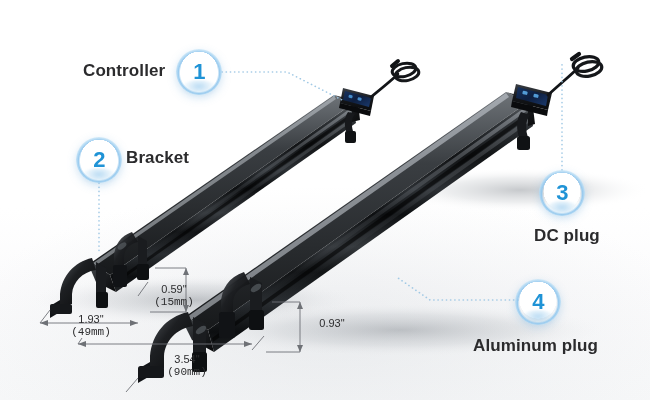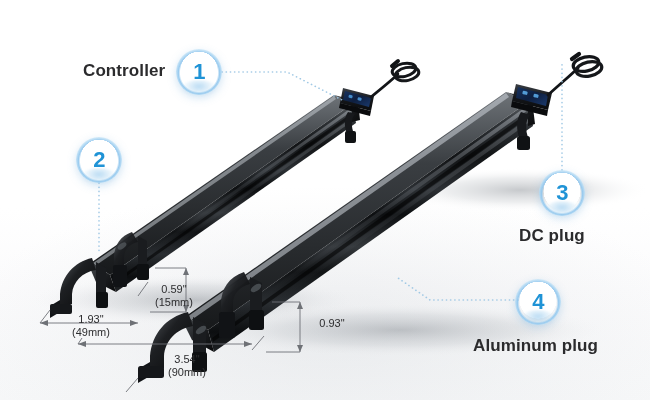--- a/index.html
+++ b/index.html
@@ -78,21 +78,21 @@
   
   .dimtext {
     position: absolute;
     z-index: 5;
     color: #2d2d2f;
     font-size: 11px;
     line-height: 13px;
     white-space: nowrap;
     text-align: center;
   }
-  .dimtext .l2 { display: block; }
+  .dimtext .l2 { display: block; font-family: Liberation Mono, monospace; }
 </style>
 </head>
 <body>
 
 <div id="stage">
 
   <svg class="art" viewBox="0 0 650 400">
     <defs>
 
       <linearGradient id="barFace" x1="0" y1="0" x2="0" y2="1">
@@ -308,21 +308,22 @@
     <span class="badge-num">2</span>
   </div>
   <div class="badge" style="left:539px; top:170px;">
     <span class="badge-num">3</span>
   </div>
   <div class="badge" style="left:515px; top:279px;">
     <span class="badge-num">4</span>
   </div>
 
   <div class="partlabel" style="left:83px; top:61px;">Controller</div>
-  <div class="partlabel" style="left:519px; top:226px;">DC plug</div>
+  <div class="partlabel" style="left:126px; top:148px;">Bracket</div>
+  <div class="partlabel" style="left:534px; top:226px;">DC plug</div>
   <div class="partlabel" style="left:473px; top:336px;">Aluminum plug</div>
 
   <div class="dimtext" style="left:55px; top:313px; width:72px;">
     <span>1.93"</span>
     <span class="l2">(49mm)</span>
   </div>
 
   <div class="dimtext" style="left:143px; top:283px; width:62px;">
     <span>0.59"</span>
     <span class="l2">(15mm)</span>

